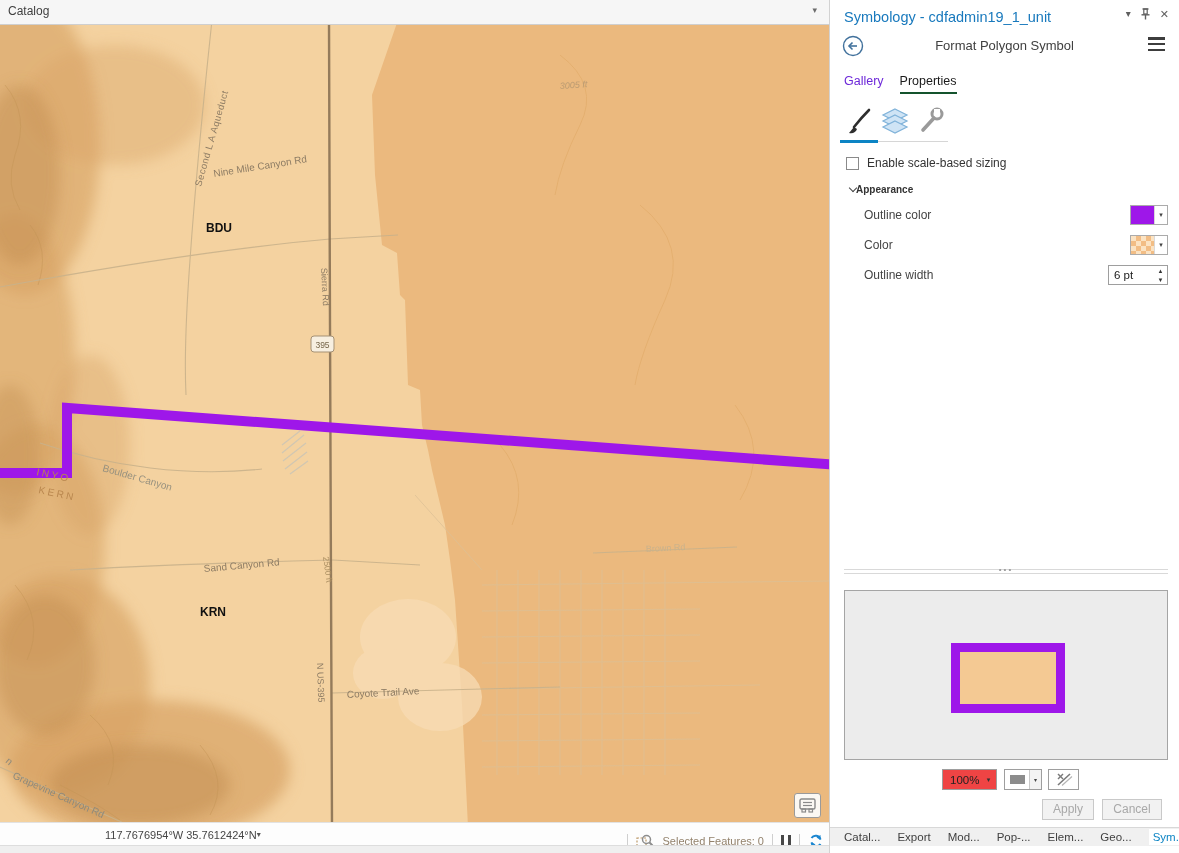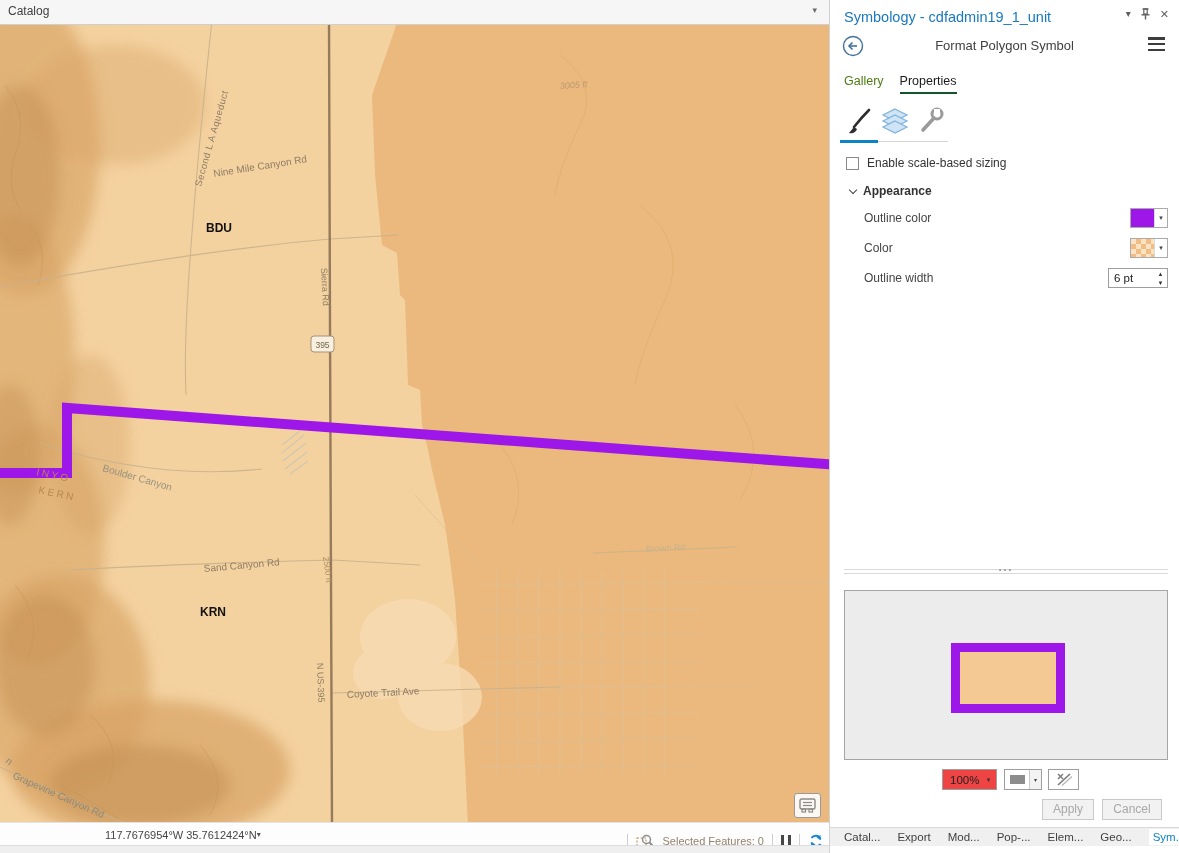--- a/index.html
+++ b/index.html
@@ -35,28 +35,28 @@
   .panel-titlebar{position:relative;height:32px;}
   .panel-title{position:absolute;left:14px;top:9px;font-size:14.5px;color:#1879bd;}
   .panel-win-ctrls{position:absolute;right:10px;top:8px;display:flex;align-items:center;gap:10px;color:#5f5f5f;}
   .panel-win-ctrls .glyph{font-size:10px;line-height:1;cursor:default;}
   .panel-header2{position:relative;height:34px;}
   .back-btn{position:absolute;left:12px;top:3px;width:22px;height:22px;}
   .fmt-title{position:absolute;left:0;right:0;top:6px;text-align:center;font-size:13px;color:#404040;}
   .menu-btn{position:absolute;right:14px;top:5px;width:17px;height:14px;display:flex;flex-direction:column;justify-content:space-between;}
   .menu-btn i{display:block;height:2.5px;background:#3d3d3d;}
   .panel-tabs{display:flex;gap:16px;margin:8px 0 0 14px;font-size:12.5px;}
-  .panel-tab{padding-bottom:4px;color:#4d7c0f;cursor:default;}
+  .panel-tab{padding-bottom:4px;color:#6d28d9;cursor:default;}
   .panel-tab.active{color:#1a1a1a;border-bottom:2px solid #14532d;}
   .icon-tabs{position:relative;margin:10px 0 0 14px;width:104px;height:38px;border-bottom:1px solid #d6d6d6;}
   .icon-tab{position:absolute;top:2px;width:30px;height:30px;}
   .icon-tabs .blue-underline{position:absolute;left:-4px;bottom:-2px;width:38px;height:3px;background:#0C84C4;}
   .checkbox-row{display:flex;align-items:center;gap:8px;margin:14px 0 0 16px;font-size:12px;color:#333;}
   .checkbox{width:13px;height:13px;border:1px solid #8a8a8a;background:#fff;}
-  .section-header{display:flex;align-items:center;gap:7px;margin:14px 0 0 20px;font-size:12px;font-weight:bold;color:#333;}
+  .section-header{display:flex;align-items:center;margin:14px 0 0 20px;font-size:10px;font-weight:bold;color:#333;}
   .chev-down{width:6px;height:6px;border-left:1.5px solid #444;border-bottom:1.5px solid #444;transform:rotate(-45deg);margin-top:-3px;}
   .prop-row{display:flex;align-items:center;margin:10px 11px 0 0;height:20px;}
   .prop-row .lbl{margin-left:34px;font-size:12px;color:#444;}
   .prop-row .ctrl{margin-left:auto;}
   .swatch-btn{display:flex;border:1px solid #ababab;height:20px;background:#fff;}
   .swatch{width:23px;height:18px;}
   .swatch.checker{background-color:#fbe3c3;
     background-image:linear-gradient(45deg,#F2BD85 25%,transparent 25%,transparent 75%,#F2BD85 75%),
                      linear-gradient(45deg,#F2BD85 25%,transparent 25%,transparent 75%,#F2BD85 75%);
     background-size:10px 10px;background-position:0 0,5px 5px;}

